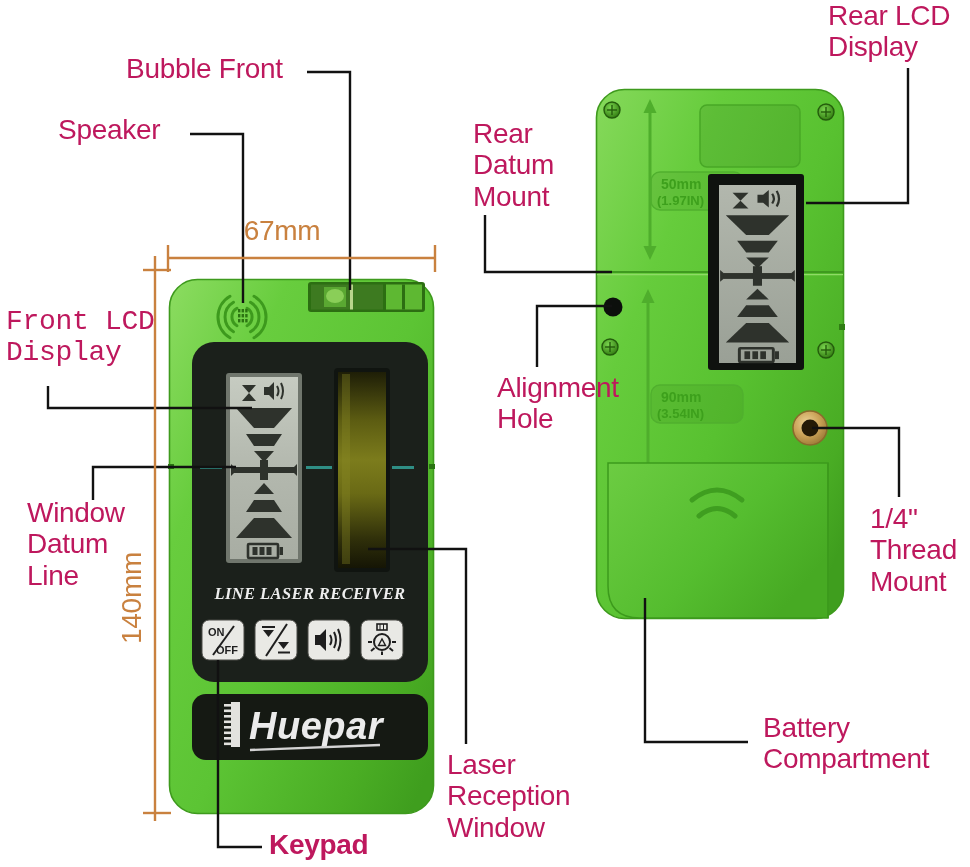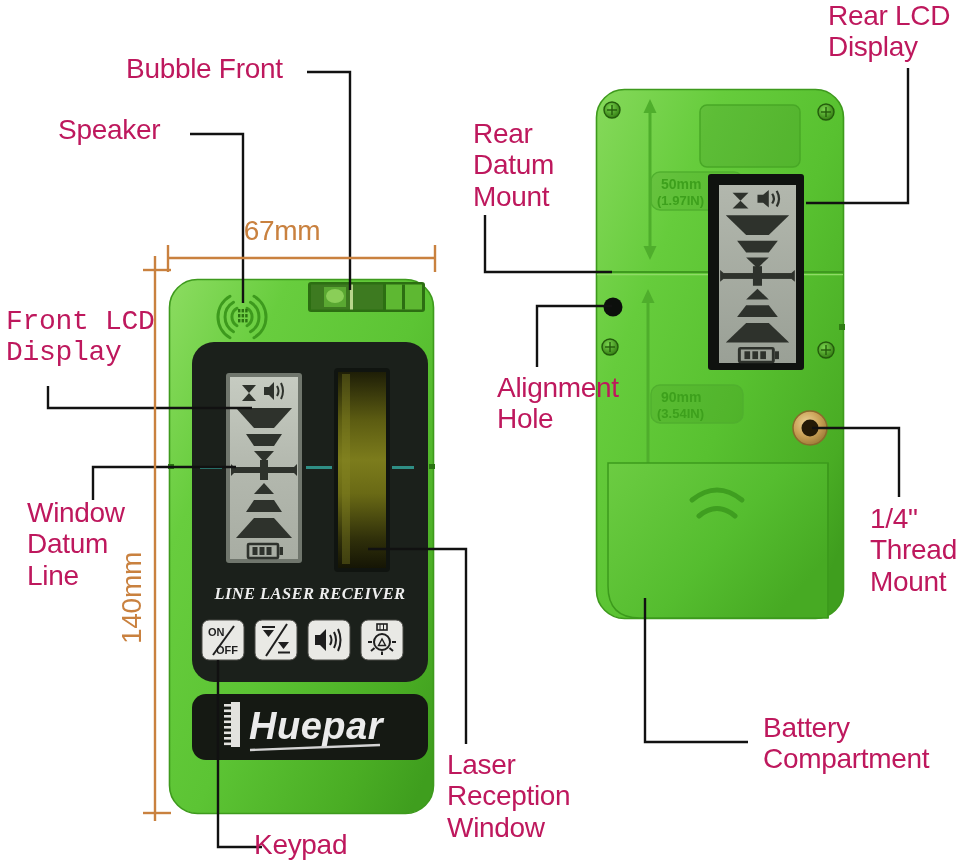--- a/index.html
+++ b/index.html
@@ -345,18 +345,18 @@
 Datum
 Line</div>
   <div class="label" style="left:870px;top:503px;">1/4"
 Thread
 Mount</div>
   <div class="label" style="left:763px;top:712px;">Battery
 Compartment</div>
   <div class="label" style="left:447px;top:749px;">Laser
 Reception
 Window</div>
-  <div class="label" style="left:254px;top:829px;">Keypad</div>
+  <div class="label" style="left:269px;top:829px;font-weight:bold;">Keypad</div>
 
   <div class="dim" style="left:226px;top:217px;width:112px;">67mm</div>
   <div class="dim dim-v" style="left:72px;top:584px;width:120px;">140mm</div>
 
 </div>
 
 </body></html>

